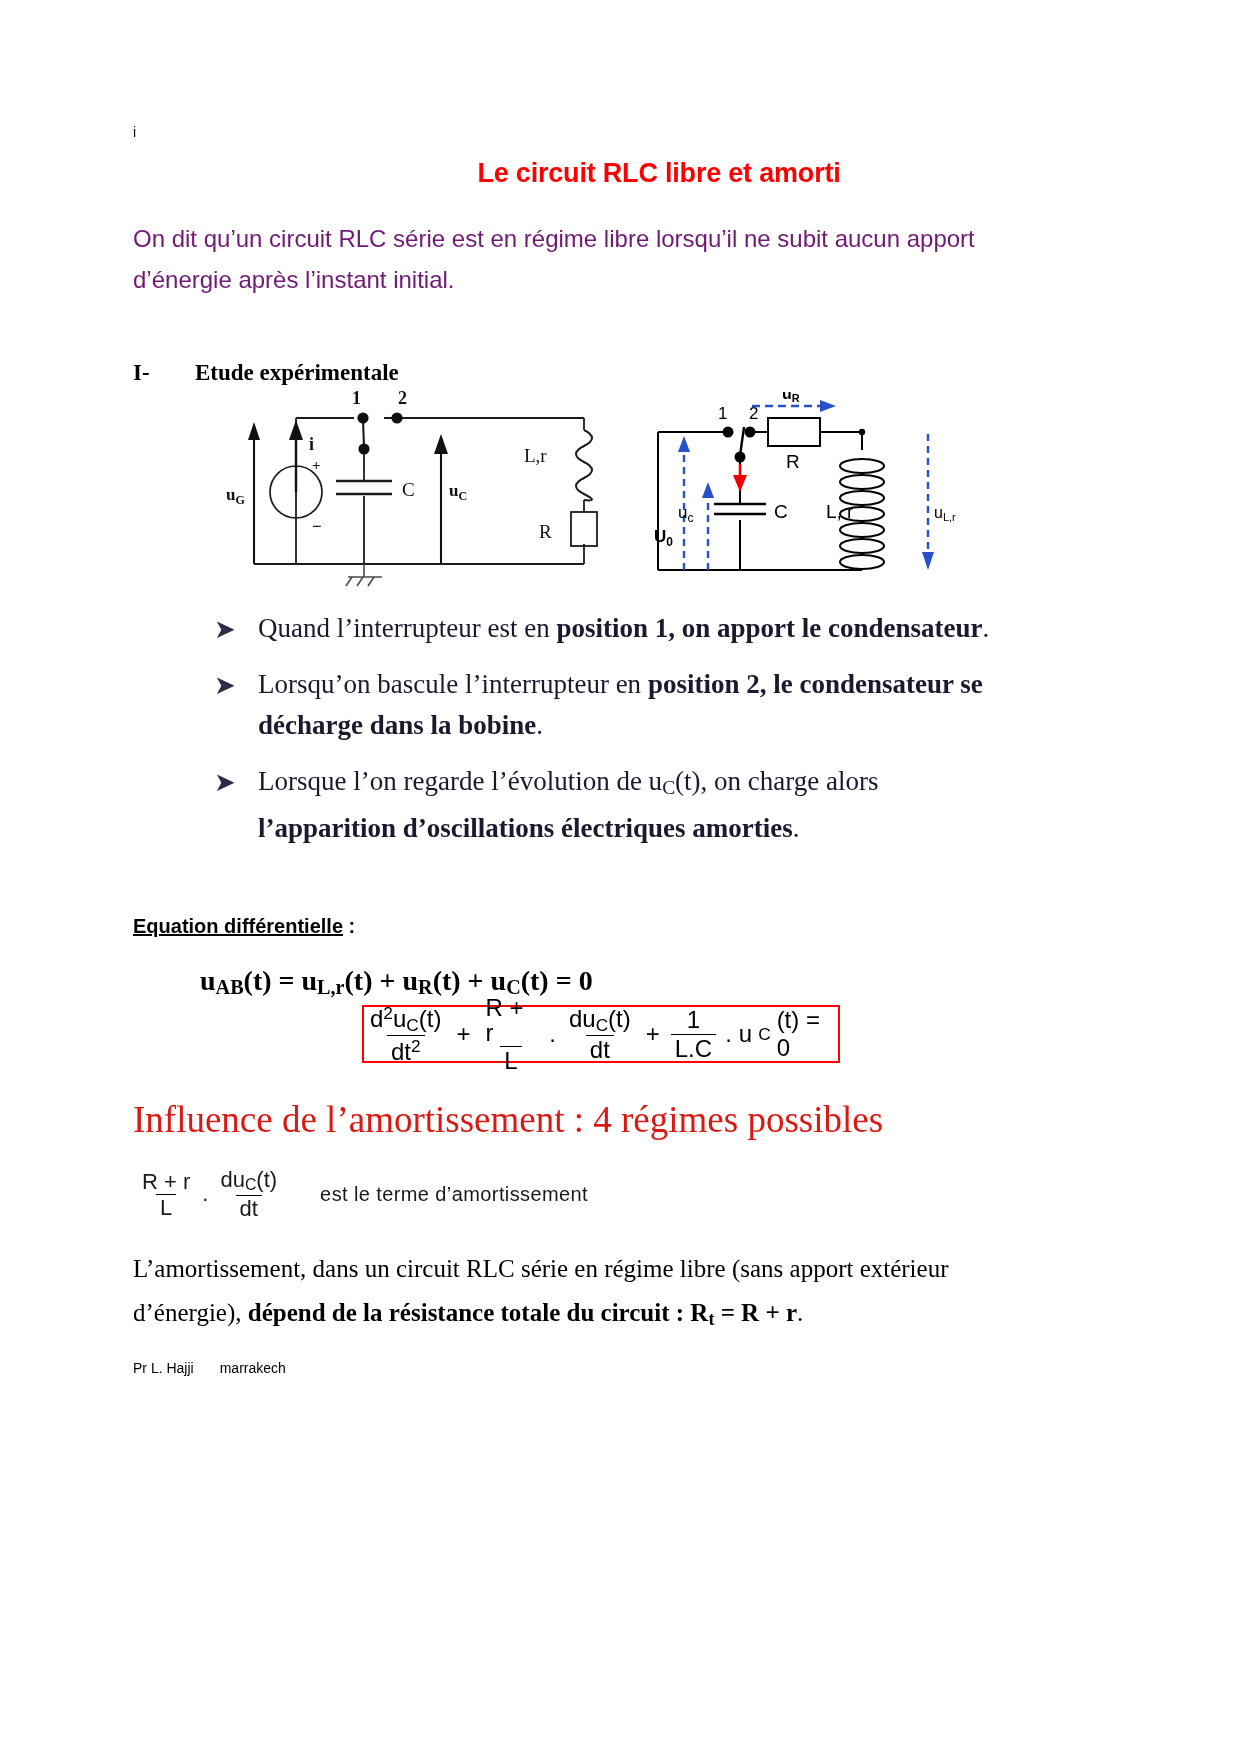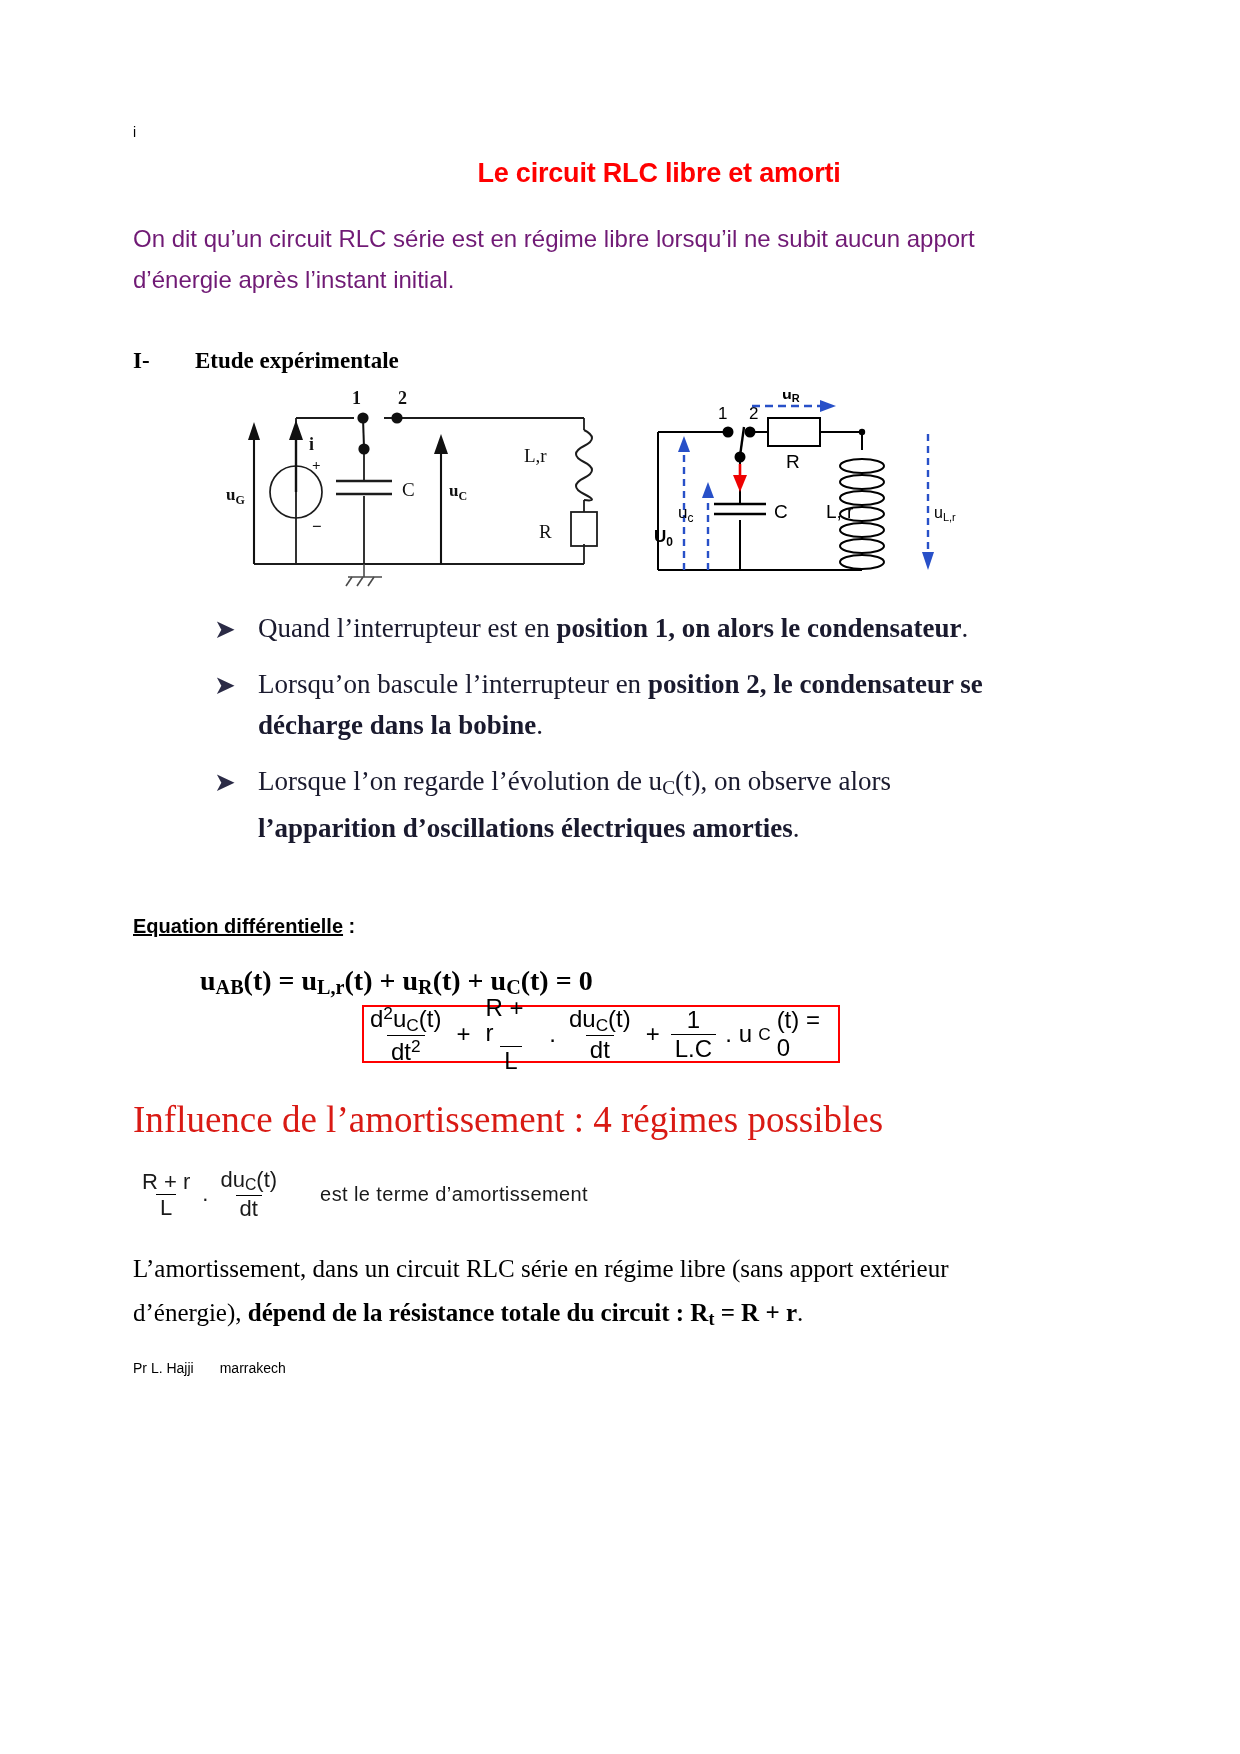--- a/index.html
+++ b/index.html
@@ -48,21 +48,21 @@
     width: 860px;
     font-size: 24px;
     line-height: 41px;
     color: #701a75;
     font-family: "Liberation Sans", sans-serif;
   }
 
   .section-head {
     position: absolute;
     left: 133px;
-    top: 348px;
+    top: 360px;
     font-family: "Liberation Serif", serif;
     font-weight: bold;
     font-size: 23px;
     color: #000;
   }
   .section-head .num { display: inline-block; width: 62px; }
 
   
   .bullets {
     position: absolute;
@@ -365,31 +365,31 @@
       </g>
       <polygon points="288,178 282,160 294,160" fill="#2850c8"></polygon>
       <text x="294" y="126" font-family="Liberation Sans, sans-serif" font-size="16" fill="#000">u<tspan font-size="11" dy="3">L,r</tspan></text>
     </svg>
   </div>
 
   <div class="bullets">
 
     <div class="bullet">
       <span class="arrow">➤</span>
-      <span class="lite">Quand l’interrupteur est en </span><b>position 1, on alors le condensateur</b><span>.</span>
+      <span class="lite">Quand l’interrupteur est en </span><b>position 1, on apport le condensateur</b><span>.</span>
     </div>
 
     <div class="bullet">
       <span class="arrow">➤</span>
       <span class="lite">Lorsqu’on bascule l’interrupteur en </span><b>position 2, le condensateur se décharge dans la bobine</b><span>.</span>
     </div>
 
     <div class="bullet">
       <span class="arrow">➤</span>
-      <span class="lite">Lorsque l’on regarde l’évolution de u</span><span class="sub lite">C</span><span class="lite">(t), on observe alors </span><b>l’apparition d’oscillations électriques amorties</b><span>.</span>
+      <span class="lite">Lorsque l’on regarde l’évolution de u</span><span class="sub lite">C</span><span class="lite">(t), on charge alors </span><b>l’apparition d’oscillations électriques amorties</b><span>.</span>
     </div>
   </div>
 
   <div class="eqdiff-label">
     <span class="u">Equation différentielle</span><span> :</span>
   </div>
 
   <div class="eq-main">
     <span>u</span><span class="sub">AB</span><span>(t) = </span><span>u</span><span class="sub">L,r</span><span>(t) + </span><span>u</span><span class="sub">R</span><span>(t) + </span><span>u</span><span class="sub">C</span><span>(t) = 0</span>
   </div>

